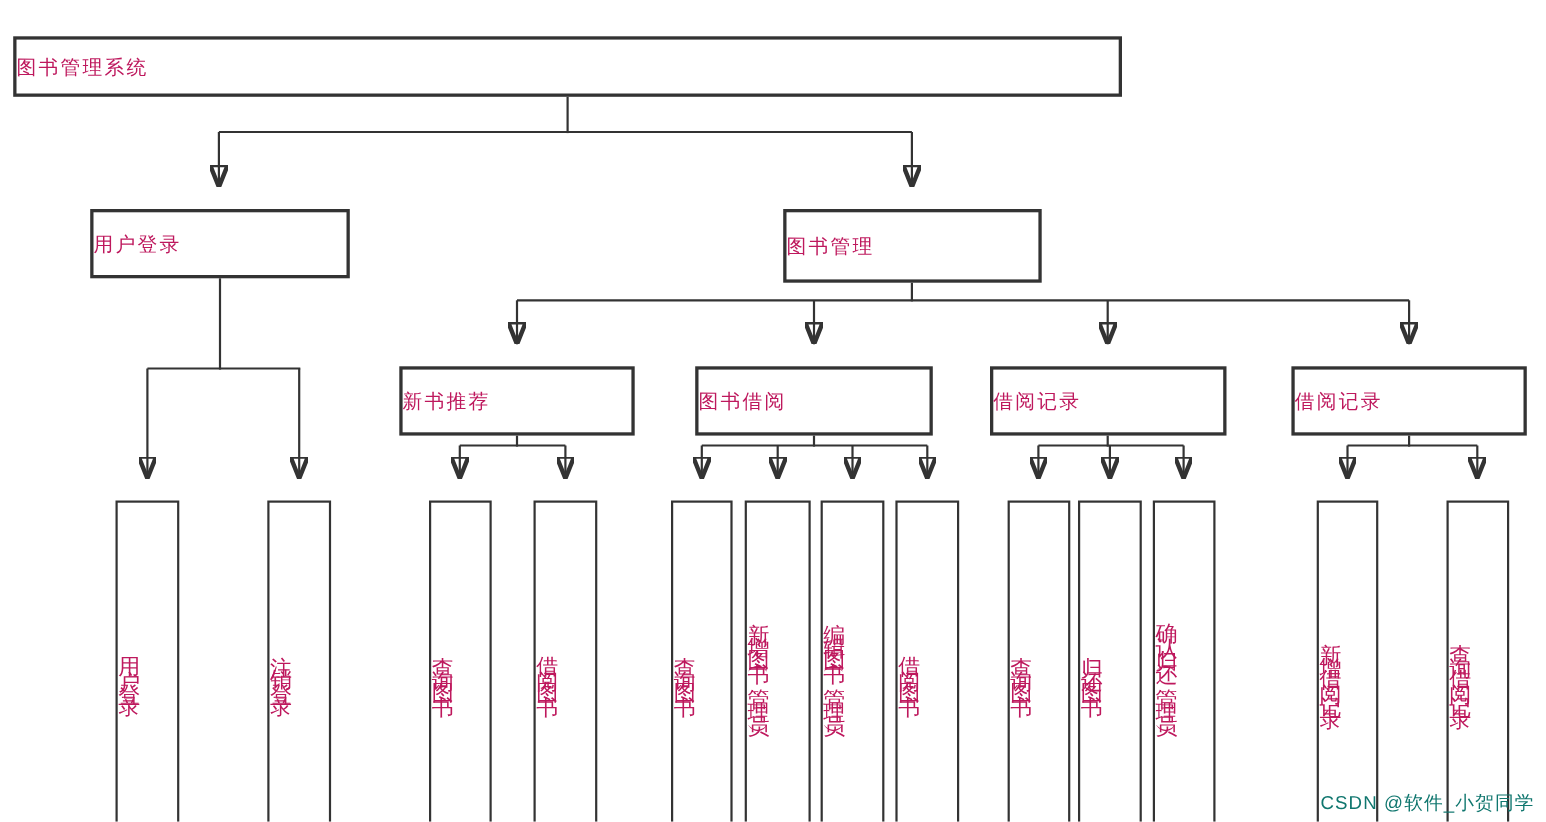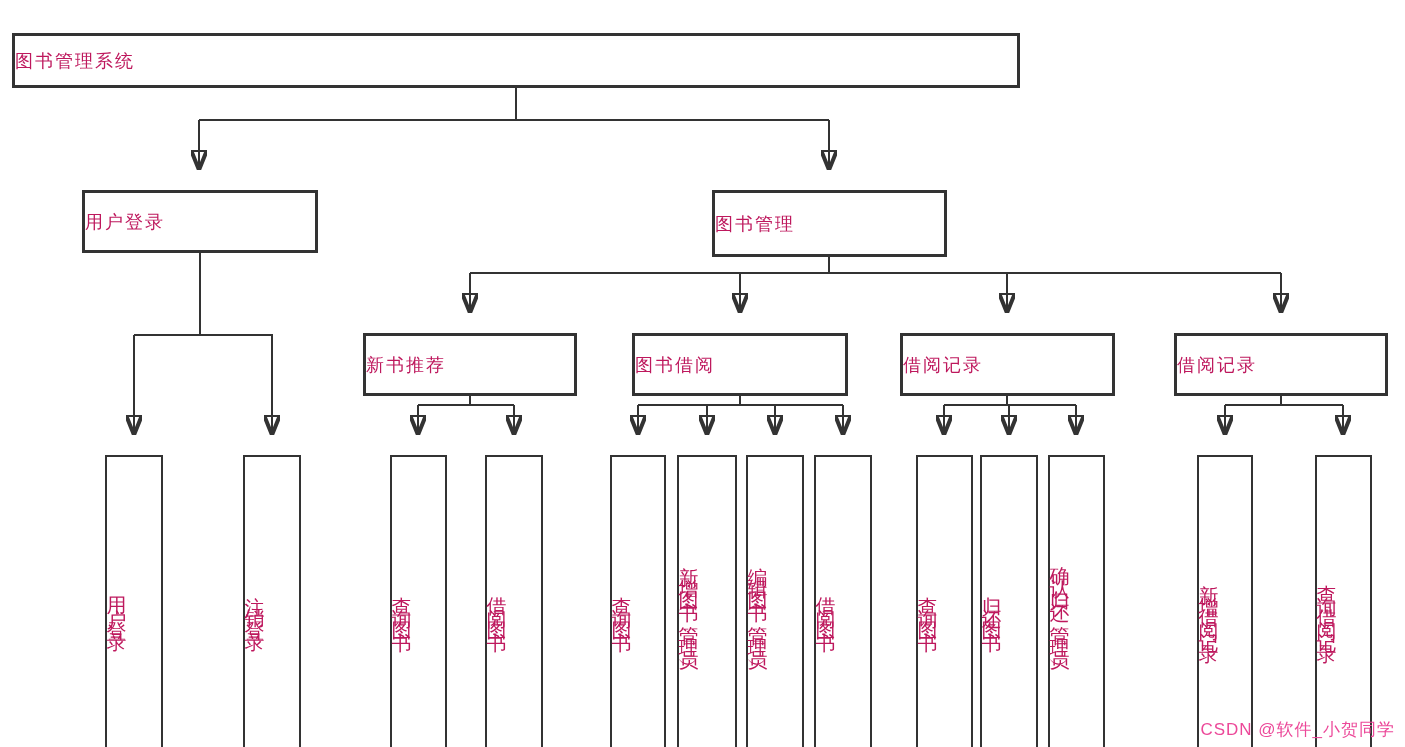--- a/index.html
+++ b/index.html
@@ -39,21 +39,21 @@
     font-size: 20px;
     letter-spacing: 12px;
     line-height: 1;
     white-space: nowrap;
   }
   .watermark {
     position: absolute;
     right: 10px;
     bottom: 6px;
     font-size: 17px;
-    color: #ec4899;
+    color: #0f766e;
     letter-spacing: 1px;
     z-index: 5;
     white-space: nowrap;
   }
 </style>
 </head>
 <body>
 
 <div class="canvas">
 

